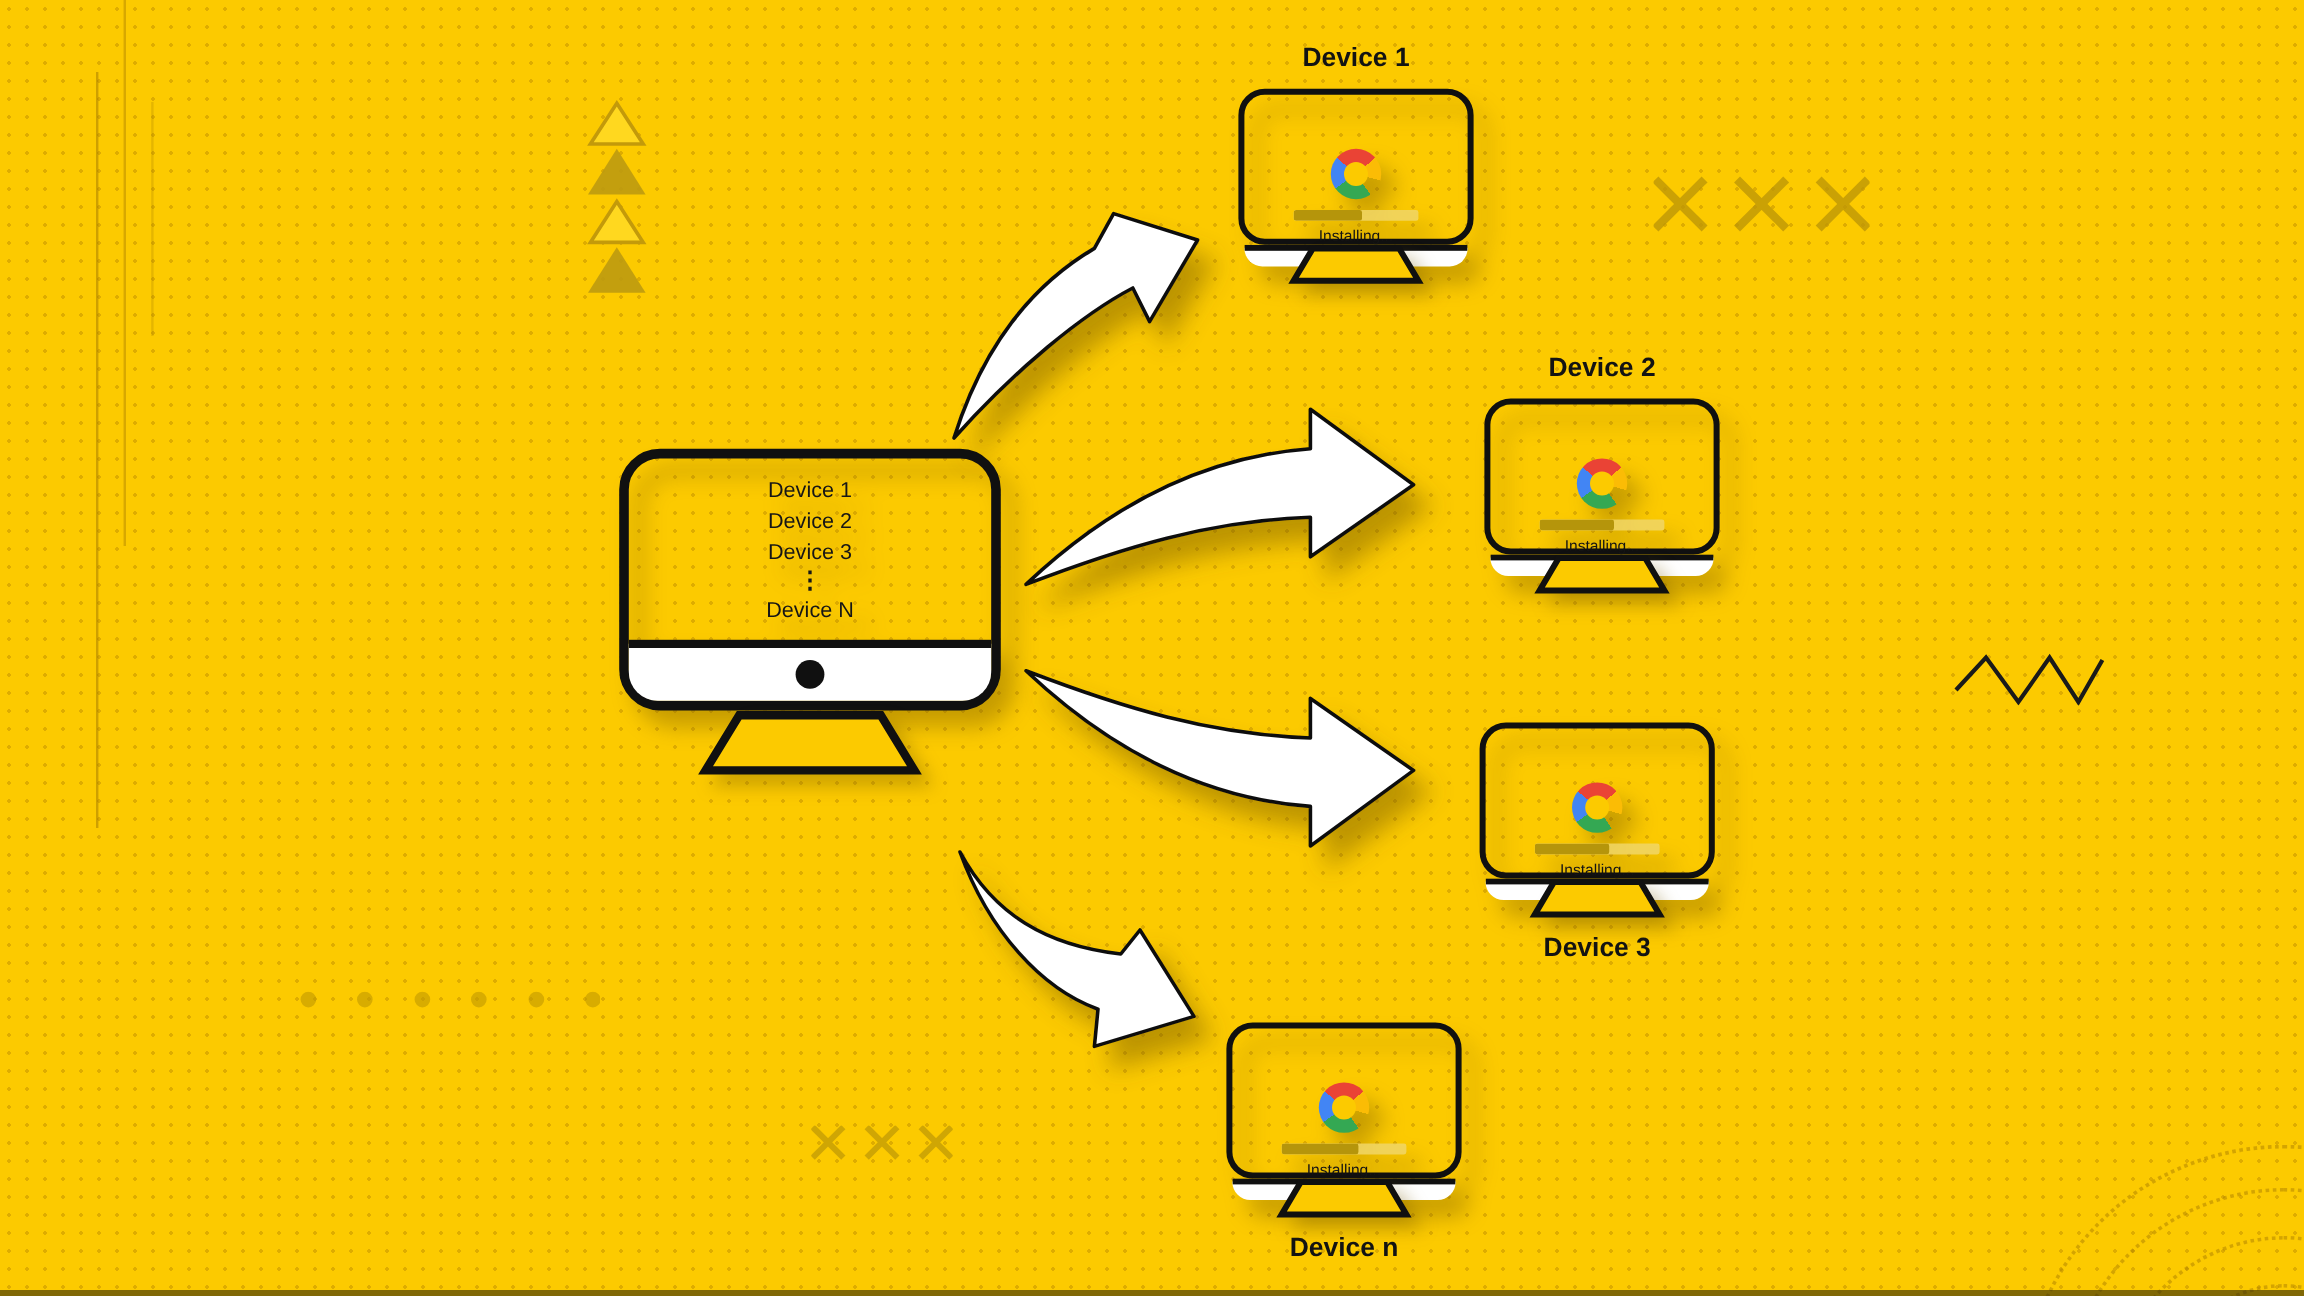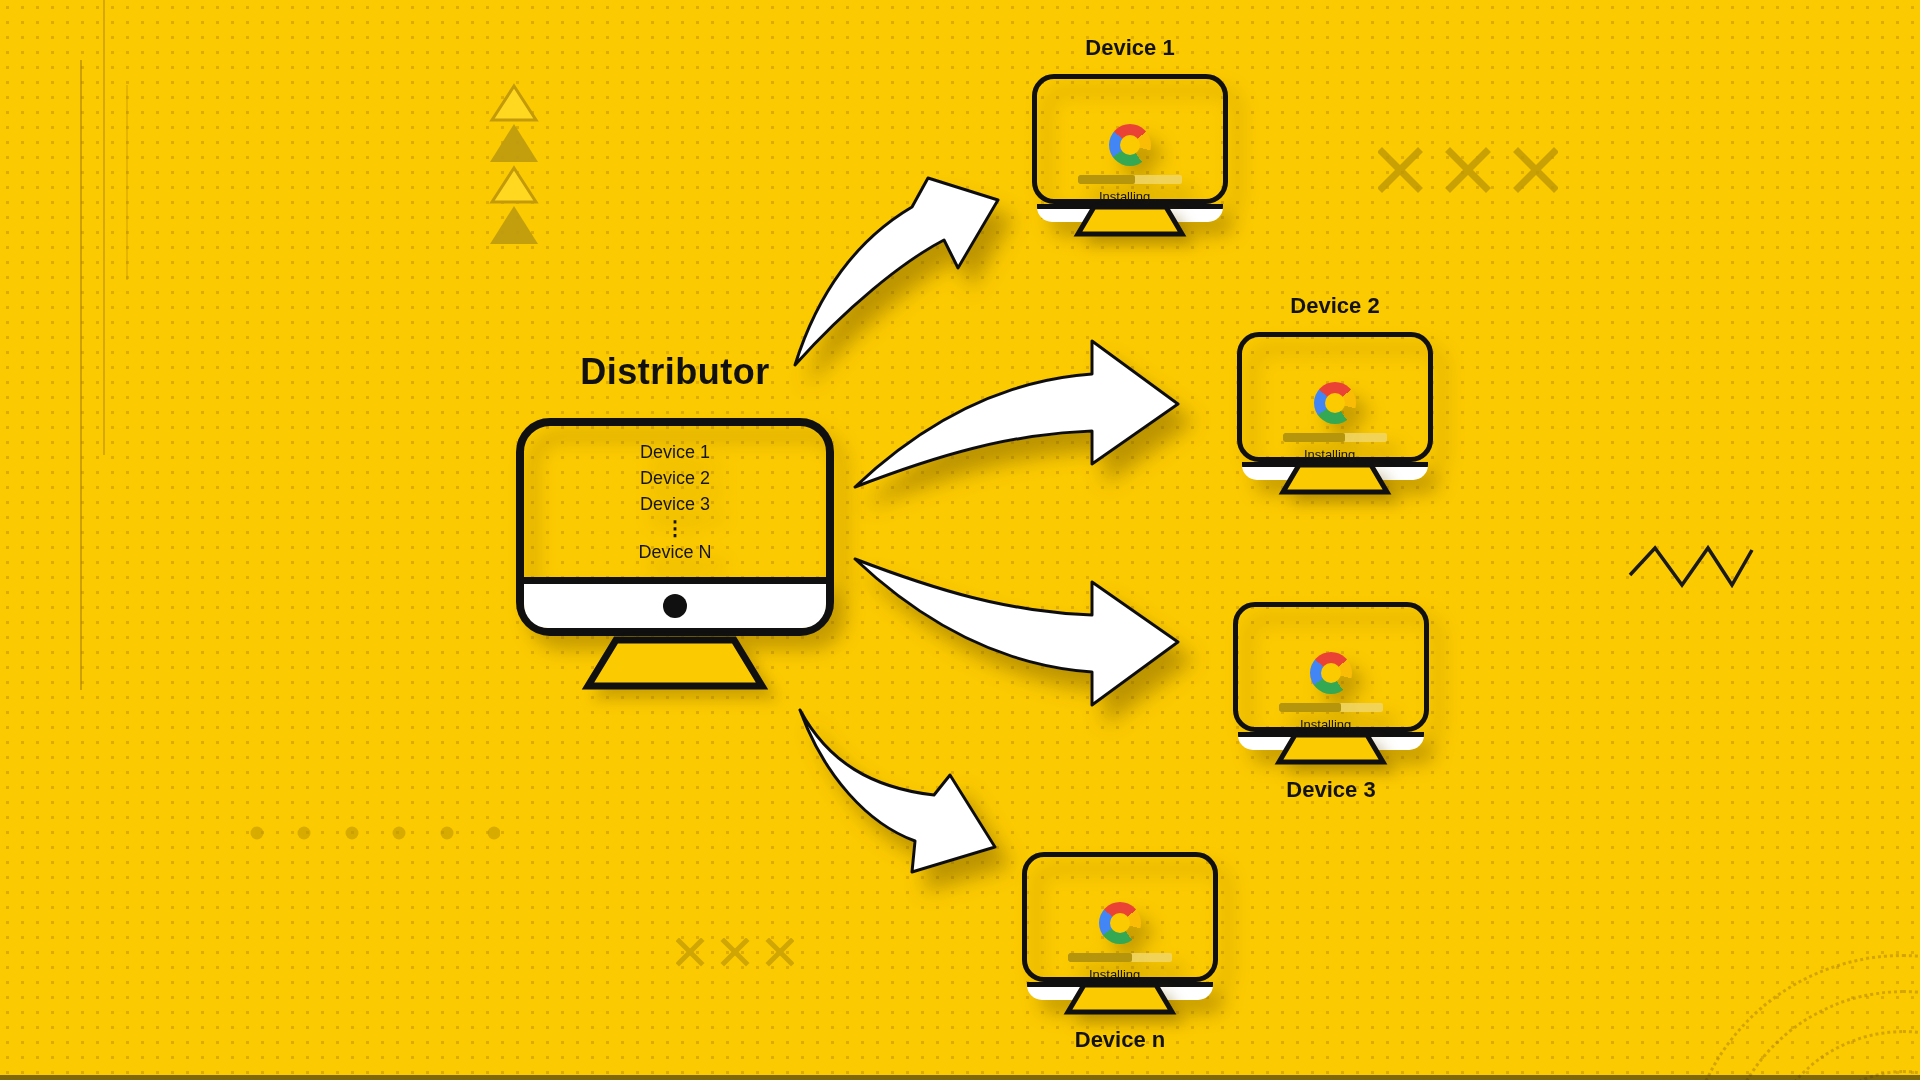--- a/index.html
+++ b/index.html
@@ -124,21 +124,20 @@
     </defs>
     <g fill="#FFFFFF" stroke="#111111" stroke-width="3" stroke-linejoin="round" filter="url(#ashadow)">
       <path d="M 795 365 C 818 292, 856 240, 912 207 L 928 178 L 998 200 L 958 268 L 944 240 C 902 262, 846 308, 795 365 Z"></path>
       <path d="M 855 487 C 928 418, 1008 380, 1092 374 L 1092 341 L 1178 404 L 1092 464 L 1092 431 C 1008 434, 936 456, 855 487 Z"></path>
       <path d="M 855 559 C 928 628, 1008 666, 1092 672 L 1092 705 L 1178 642 L 1092 582 L 1092 615 C 1008 612, 936 590, 855 559 Z"></path>
       <path d="M 800 710 C 828 762, 872 788, 934 795 L 950 775 L 995 847 L 912 872 L 915 841 C 868 824, 824 776, 800 710 Z"></path>
     </g>
   </svg>
 
   <div class="group pos-distributor">
-    <div class="dist-title">Distributor</div>
     <div class="monitor dist-monitor">
       <div class="dist-screen">
         <div class="screen-line">Device 1</div>
         <div class="screen-line">Device 2</div>
         <div class="screen-line">Device 3</div>
         <div class="screen-ellipsis">⋮</div>
         <div class="screen-line">Device N</div>
       </div>
       <div class="bezel">
         <div class="cam"></div>

